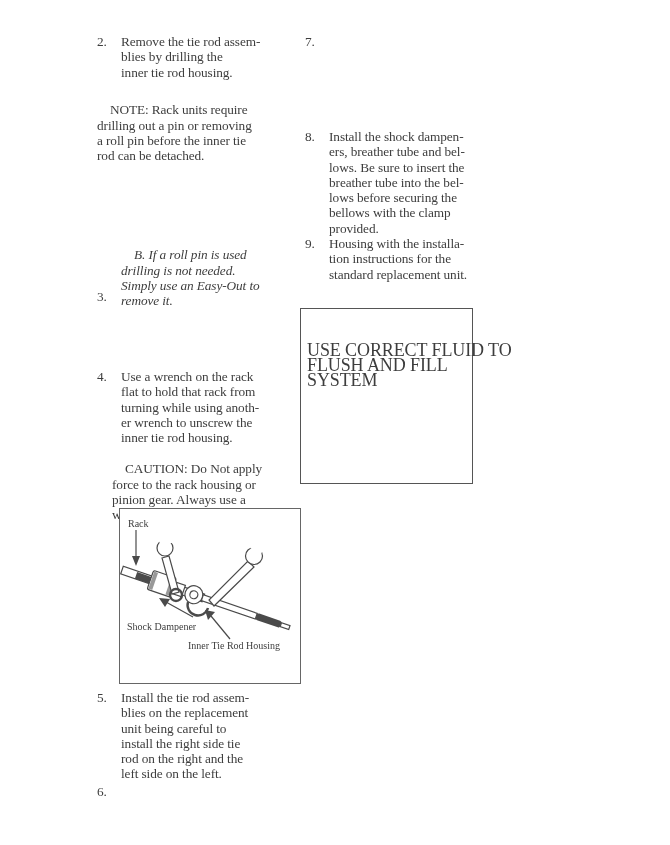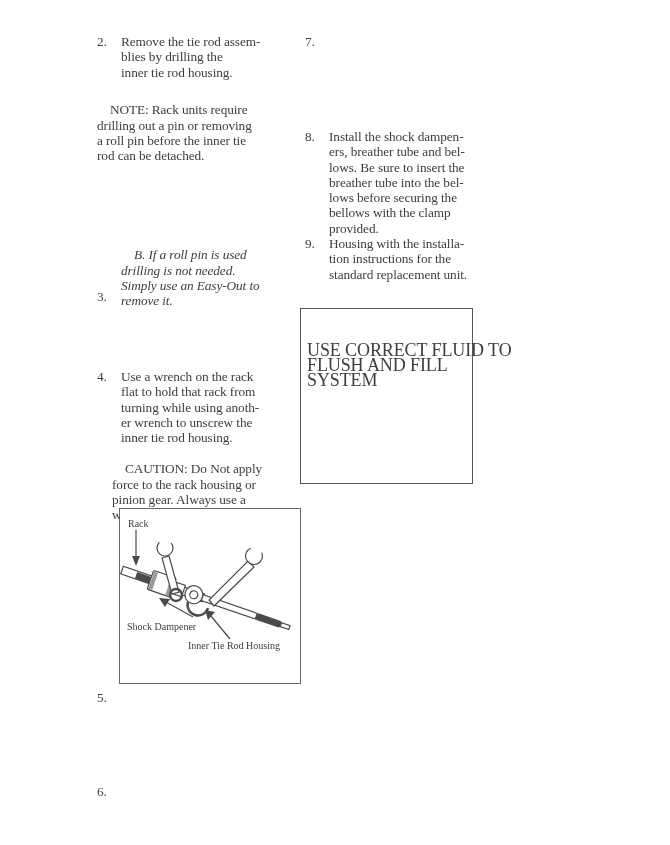--- a/index.html
+++ b/index.html
@@ -138,21 +138,26 @@
       </g>
       <text class="fig-label" x="68" y="140">Inner Tie Rod Housing</text>
       <g>
         <line x1="110" y1="130" x2="91" y2="107" stroke="#4a4a4a" stroke-width="1.2"></line>
         <polygon points="85,101 95,103 88,111" fill="#4a4a4a"></polygon>
       </g>
     </svg>
   </div>
 
   <div class="block li" style="left:97px; top:690px;">
-    <span class="num">5.</span>
+    <span class="num">5.</span><span class="txt">Install the tie rod assem-
+blies on the replacement
+unit being careful to
+install the right side tie
+rod on the right and the
+left side on the left.</span>
   </div>
 
   <div class="block li" style="left:97px; top:784px;">
     <span class="num">6.</span>
   </div>
 
   <div class="block li" style="left:305px; top:34px;">
     <span class="num">7.</span>
   </div>
 

